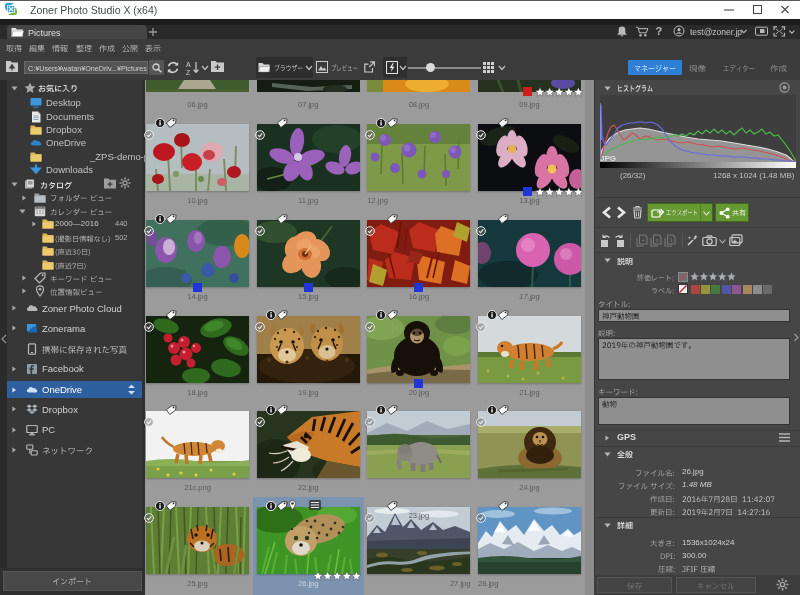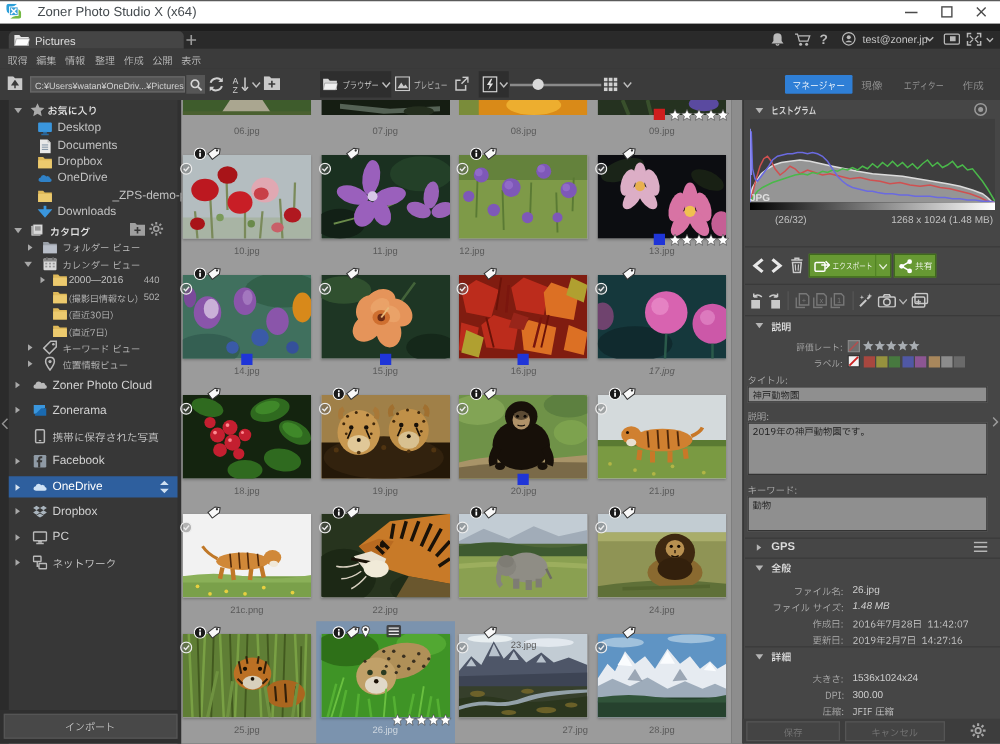--- a/index.html
+++ b/index.html
@@ -1339,21 +1339,21 @@
 <div class="tx" style="left:256.7px;top:387.5px;width:103px;text-align:center;font-size:7.5px;color:#5a5a5a;">19.jpg</div>
 <div class="tx" style="left:367.4px;top:387.5px;width:103px;text-align:center;font-size:7.5px;color:#5a5a5a;">20.jpg</div>
 <div class="tx" style="left:478px;top:387.5px;width:103px;text-align:center;font-size:7.5px;color:#5a5a5a;">21.jpg</div>
 <div class="tx" style="left:146px;top:483px;width:103px;text-align:center;font-size:7.5px;color:#5a5a5a;">21c.png</div>
 <div class="tx" style="left:256.7px;top:483px;width:103px;text-align:center;font-size:7.5px;color:#5a5a5a;">22.jpg</div>
 <div class="tx" style="left:367.4px;top:483px;width:103px;text-align:center;font-size:7.5px;color:#5a5a5a;margin-top:28px;">23.jpg</div>
 <div class="tx" style="left:478px;top:483px;width:103px;text-align:center;font-size:7.5px;color:#5a5a5a;">24.jpg</div>
 <div class="tx" style="left:146px;top:579px;width:103px;text-align:center;font-size:7.5px;color:#5a5a5a;">25.jpg</div>
 <div class="tx" style="left:256.7px;top:579px;width:103px;text-align:center;font-size:7.5px;color:#cdd6df;">26.jpg</div>
 <div class="tx" style="left:367.4px;top:579px;width:103px;text-align:right;font-size:7.5px;color:#5a5a5a;">27.jpg</div>
-<div class="tx" style="left:478px;top:579px;width:103px;text-align:center;font-size:7.5px;color:#5a5a5a;">28.jpg</div>
+<div class="tx" style="left:478px;top:579px;width:103px;font-size:7.5px;color:#5a5a5a;">28.jpg</div>
 <div class="abs" style="left:594px;top:80px;width:206px;height:515px;background:#464646;"></div>
 <div class="abs" style="left:594px;top:80px;width:1px;height:515px;background:#333;"></div>
 <svg class="abs" style="left:604px;top:85.5px" width="7" height="5" viewBox="0 0 7 5">
       <path d="M0.4 0.4 L6.6 0.4 L3.5 4.6 Z" fill="#b5b5b5"></path>
     </svg>
 <div class="abs" style="left:617.0px;top:83px;width:37px;height:10px;">
       <svg width="37.0" height="10.0" viewBox="0 0 37.0 10.0" style="overflow:visible">
         <g fill="#dcdcdc">
           <path transform="translate(0.00 8.48) scale(0.00600 -0.00800)" d="M852 111V-5H389Q316 -5 273.5 13.0Q231 31 212.0 71.0Q193 111 193 180V784H314V487Q427 505 556.0 540.0Q685 575 805 626L846 514Q616 415 314 366V178Q314 142 331.0 126.5Q348 111 385 111Z"></path>
           <path transform="translate(6.00 8.48) scale(0.00600 -0.00800)" d="M921 75 846 -20Q708 120 556 228Q396 68 156 -21L95 89Q322 170 461.5 306.5Q601 443 652 624H172V739H789Q789 668 764 579Q726 439 634 318Q787 207 921 75Z"></path>

